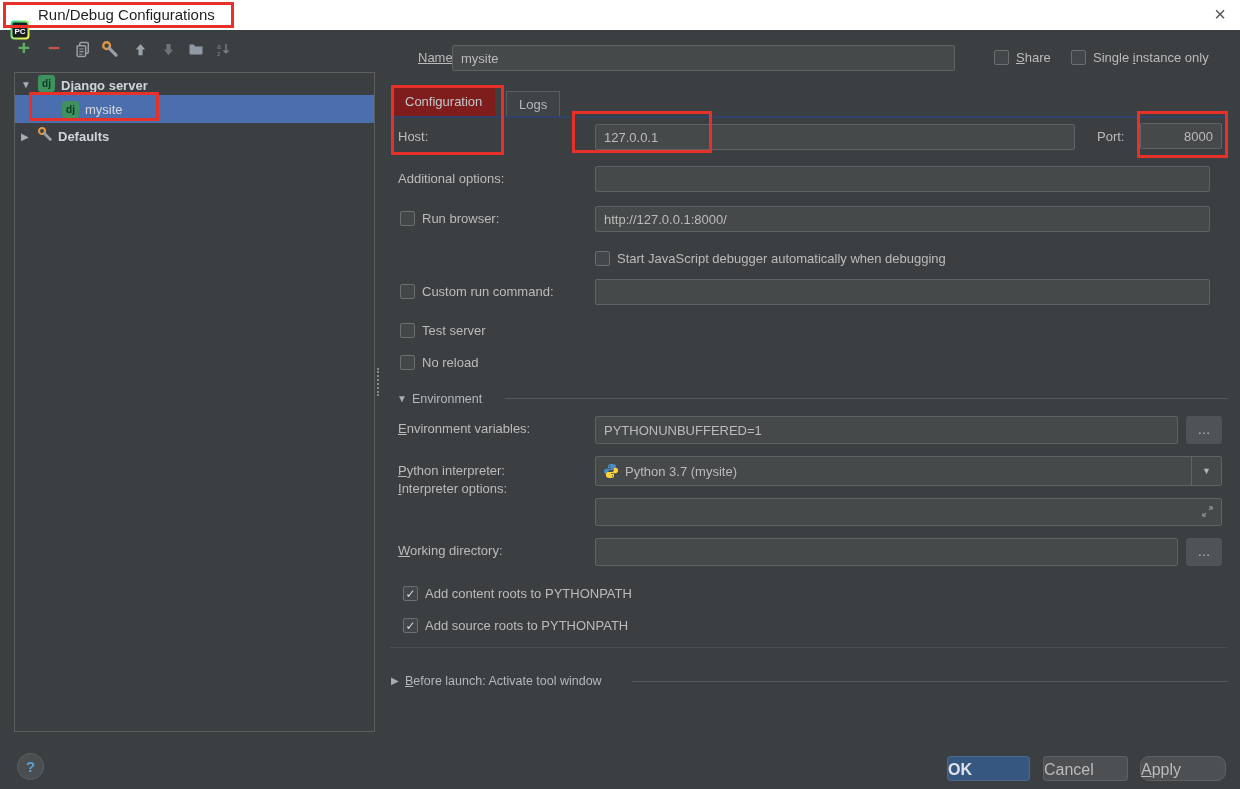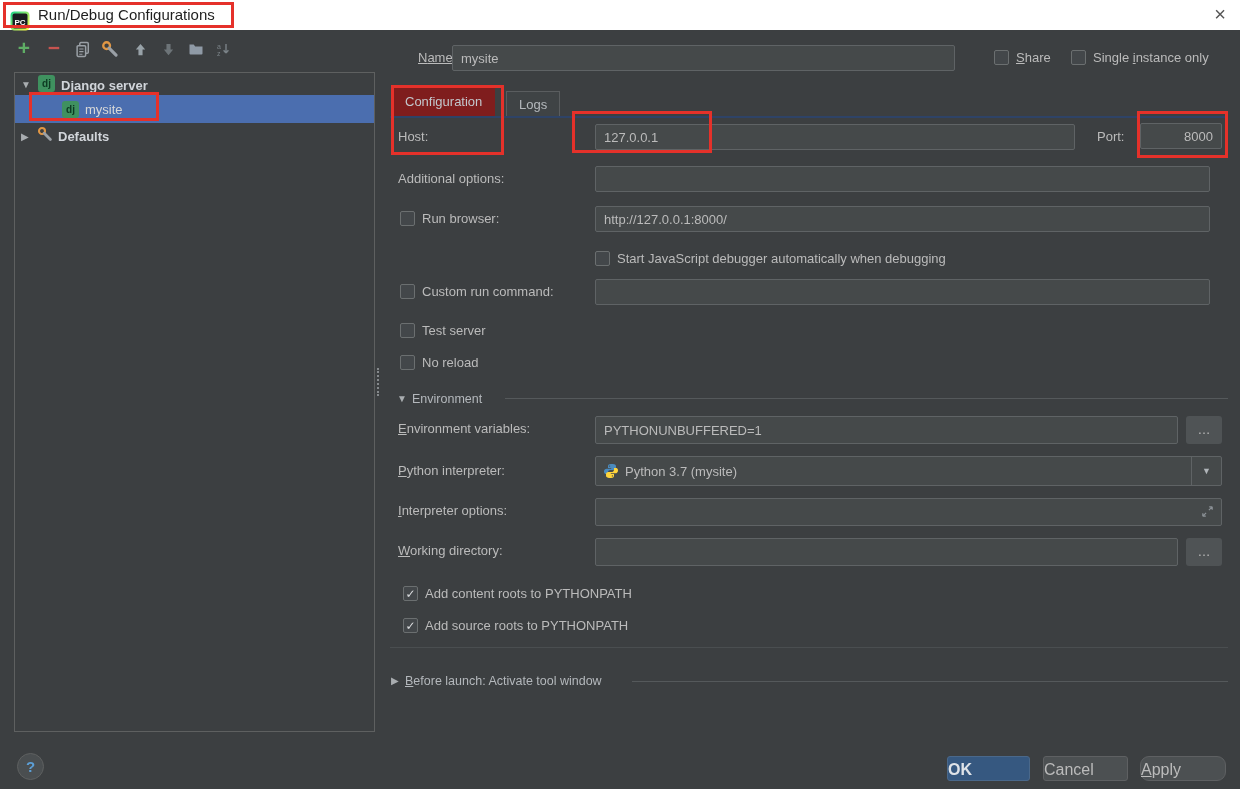--- a/index.html
+++ b/index.html
@@ -3,21 +3,21 @@
 <meta charset="utf-8">
 <style>
   * { margin:0; padding:0; box-sizing:border-box; }
   html,body { background:#2b2b2b; }
   body { font-family:"Liberation Sans","DejaVu Sans",sans-serif; }
   #root { position:relative; width:1240px; height:789px; background:#3c3f41; overflow:hidden; color:#bbbbbb; font-size:13px; }
 
   
   .titlebar { position:absolute; left:0; top:0; width:1240px; height:30px; background:#ffffff; }
   .titlebar .title { position:absolute; left:38px; top:0; height:30px; line-height:30px; color:#1f1f1f; font-size:15px; }
-  .pc-logo { position:absolute; left:10px; top:11px; width:20px; height:20px; }
+  .pc-logo { position:absolute; left:10px; top:20px; width:20px; height:20px; }
   .close-x { position:absolute; left:1206px; top:0px; width:28px; height:28px; text-align:center; line-height:28px; font-size:20px; color:#555; cursor:pointer; }
 
   
   .anno { position:absolute; border:3px solid #e5312a; z-index:50; pointer-events:none; }
 
   
   .tb-icon { position:absolute; width:20px; height:20px; display:flex; align-items:center; justify-content:center; }
   .tb-plus { color:#5fad65; font-size:21px; font-weight:bold; line-height:18px; }
   .tb-minus { color:#c75450; font-size:21px; font-weight:bold; line-height:18px; }
 
@@ -188,21 +188,21 @@
     <span style="margin-left:7px;display:flex;">
       <svg width="16" height="16" viewBox="0 0 16 16">
           <path fill="#4B8BBE" d="M7.9 1C6.1 1 5 1.8 5 3.2V5h3.2v.7H3.6C2.2 5.7 1 6.6 1 8.5S2.1 11 3.5 11H5V9.3C5 7.8 6.2 7 7.6 7h3C11.8 7 13 6.2 13 4.8V3.2C13 1.9 11.5 1 9.9 1zM6.6 2.4c.4 0 .7.3.7.7s-.3.7-.7.7-.7-.3-.7-.7.3-.7.7-.7z"></path>
           <path fill="#FFD43B" d="M8.1 15c1.8 0 2.9-.8 2.9-2.2V11H7.8v-.7h4.6c1.4 0 2.6-.9 2.6-2.8S13.9 5 12.5 5H11v1.7C11 8.2 9.8 9 8.4 9h-3C4.2 9 3 9.8 3 11.2v1.6C3 14.1 4.5 15 6.1 15zm1.3-1.4c-.4 0-.7-.3-.7-.7s.3-.7.7-.7.7.3.7.7-.3.7-.7.7z"></path>
         </svg>
     </span>
     <span class="txt">Python 3.7 (mysite)</span>
     <span class="combo-arrow">▼</span>
   </div>
 
-  <label class="lbl" style="left:398px;top:498px;text-align:right;"><span class="mn">I</span><span>nterpreter options:</span></label>
+  <label class="lbl" style="left:398px;top:476px;text-align:right;"><span class="mn">I</span><span>nterpreter options:</span></label>
   <input class="field" style="left: 595px; top: 498px; width: 627px; height: 28px;" value="">
   <span style="position:absolute;left:1200px;top:504px;">
     <svg width="15" height="15" viewBox="0 0 16 16">
         <path d="M9.5 6.5 L13 3 M13 3 H9.8 M13 3 V6.2 M6.5 9.5 L3 13 M3 13 H6.2 M3 13 V9.8" stroke="#8b9196" stroke-width="1.3" fill="none"></path>
       </svg>
   </span>
 
   <label class="lbl" style="left:398px;top:538px;"><span class="mn">W</span><span>orking directory:</span></label>
   <input class="field" style="left: 595px; top: 538px; width: 583px; height: 28px;" value="">
   <button class="sq-btn" style="left:1186px;top:538px;">…</button>

